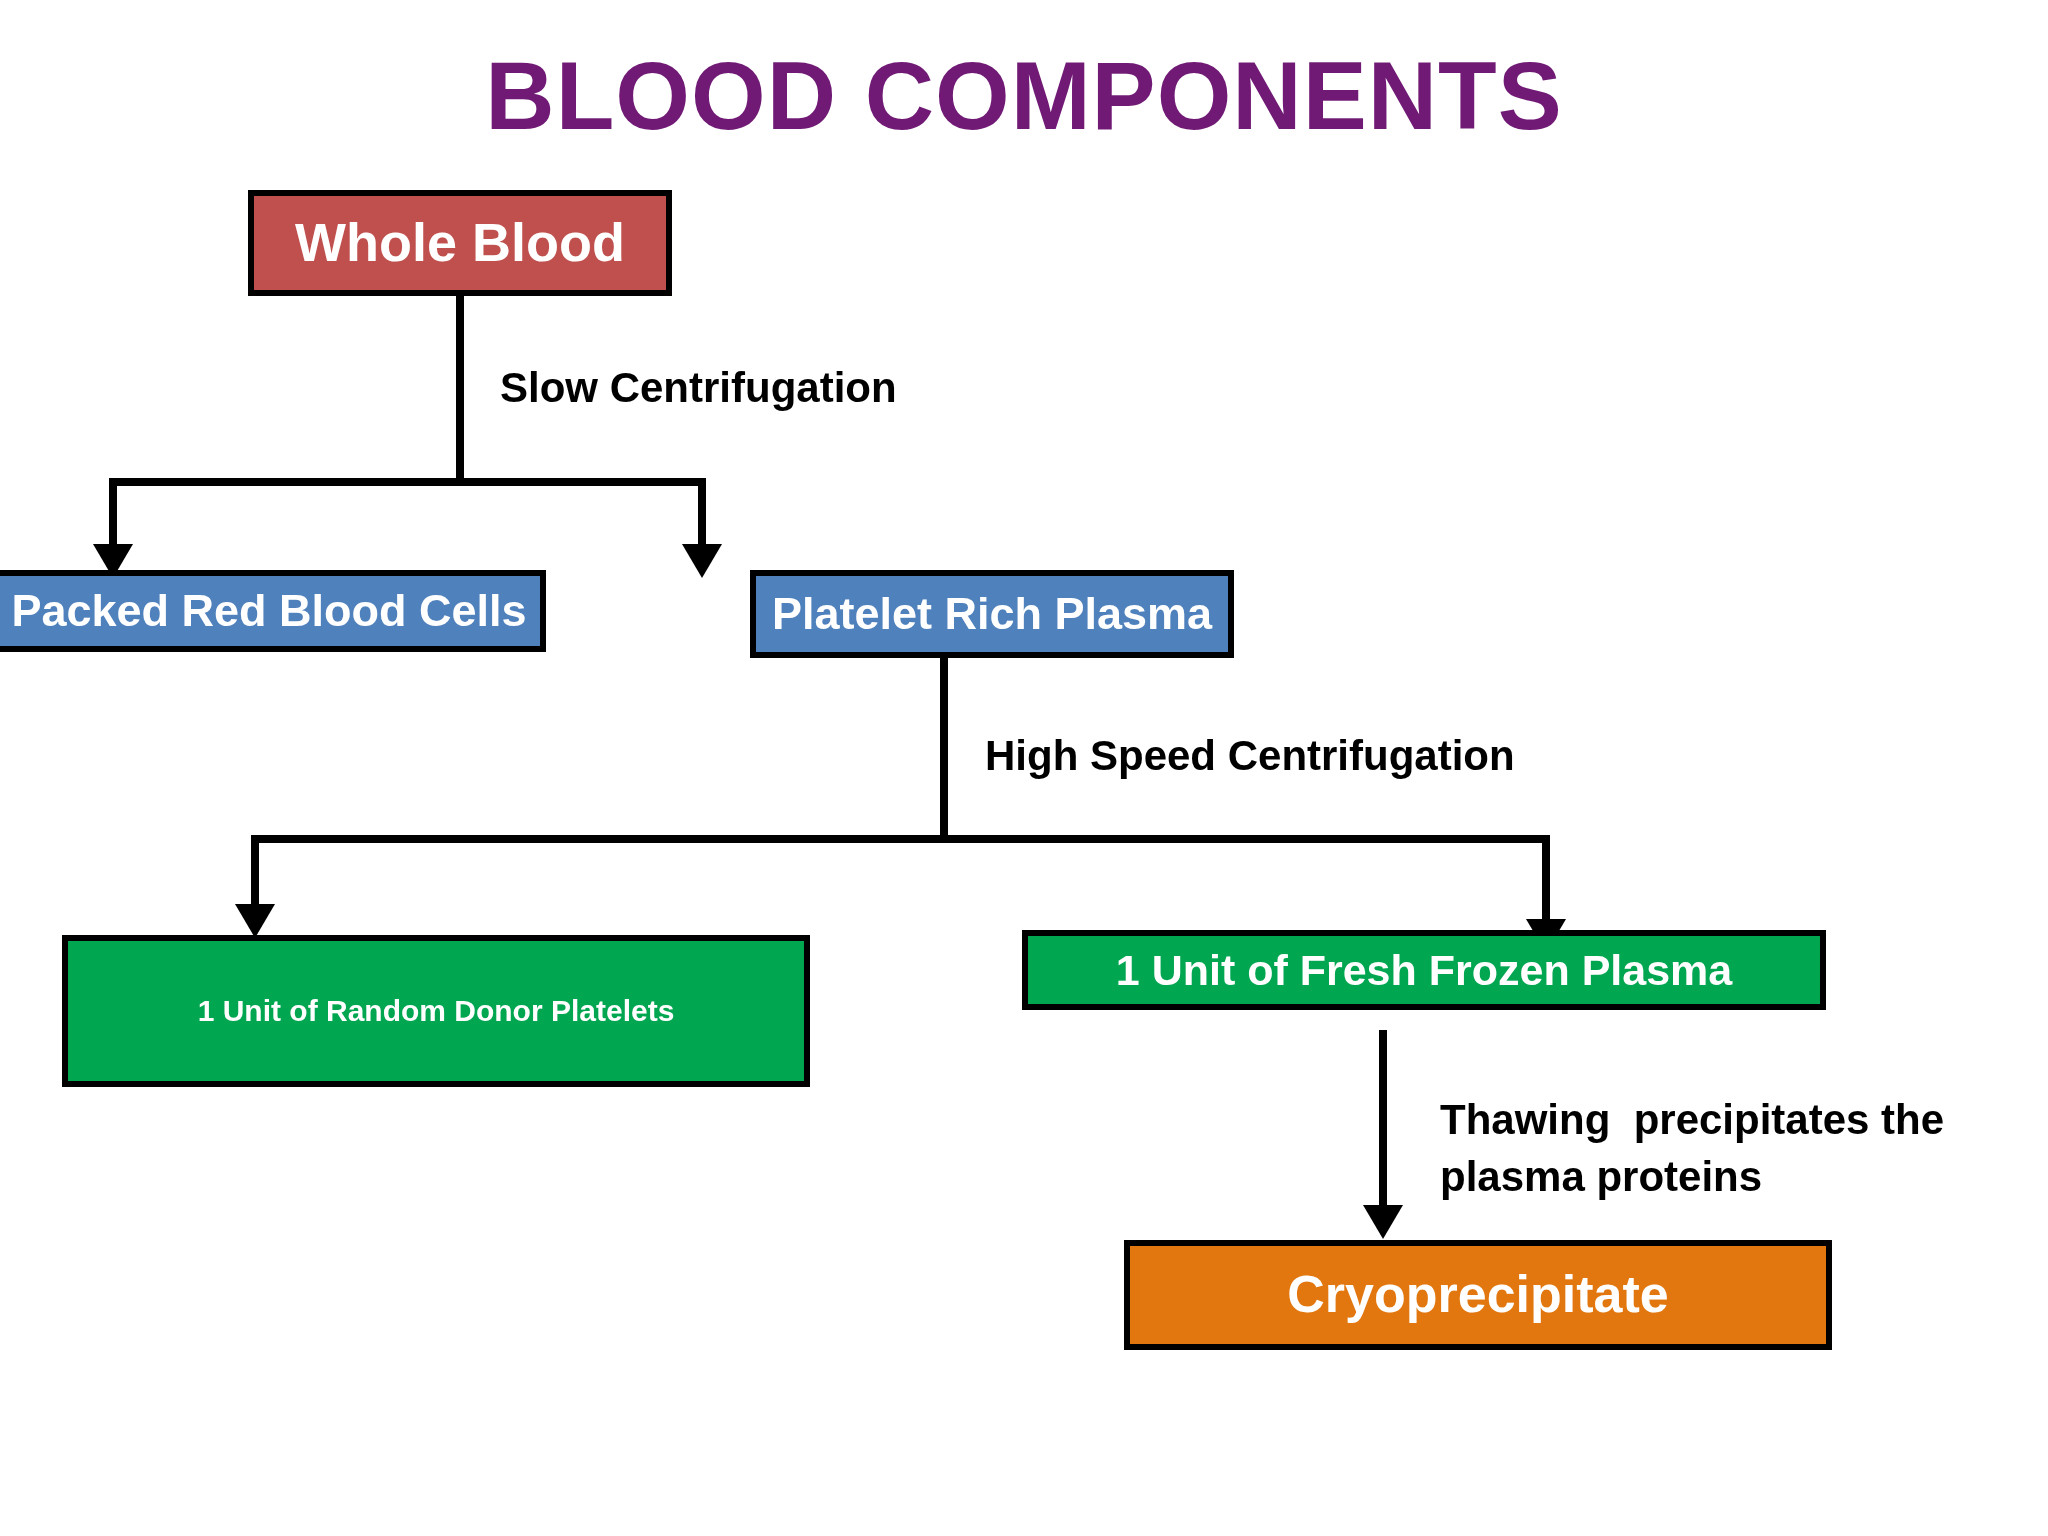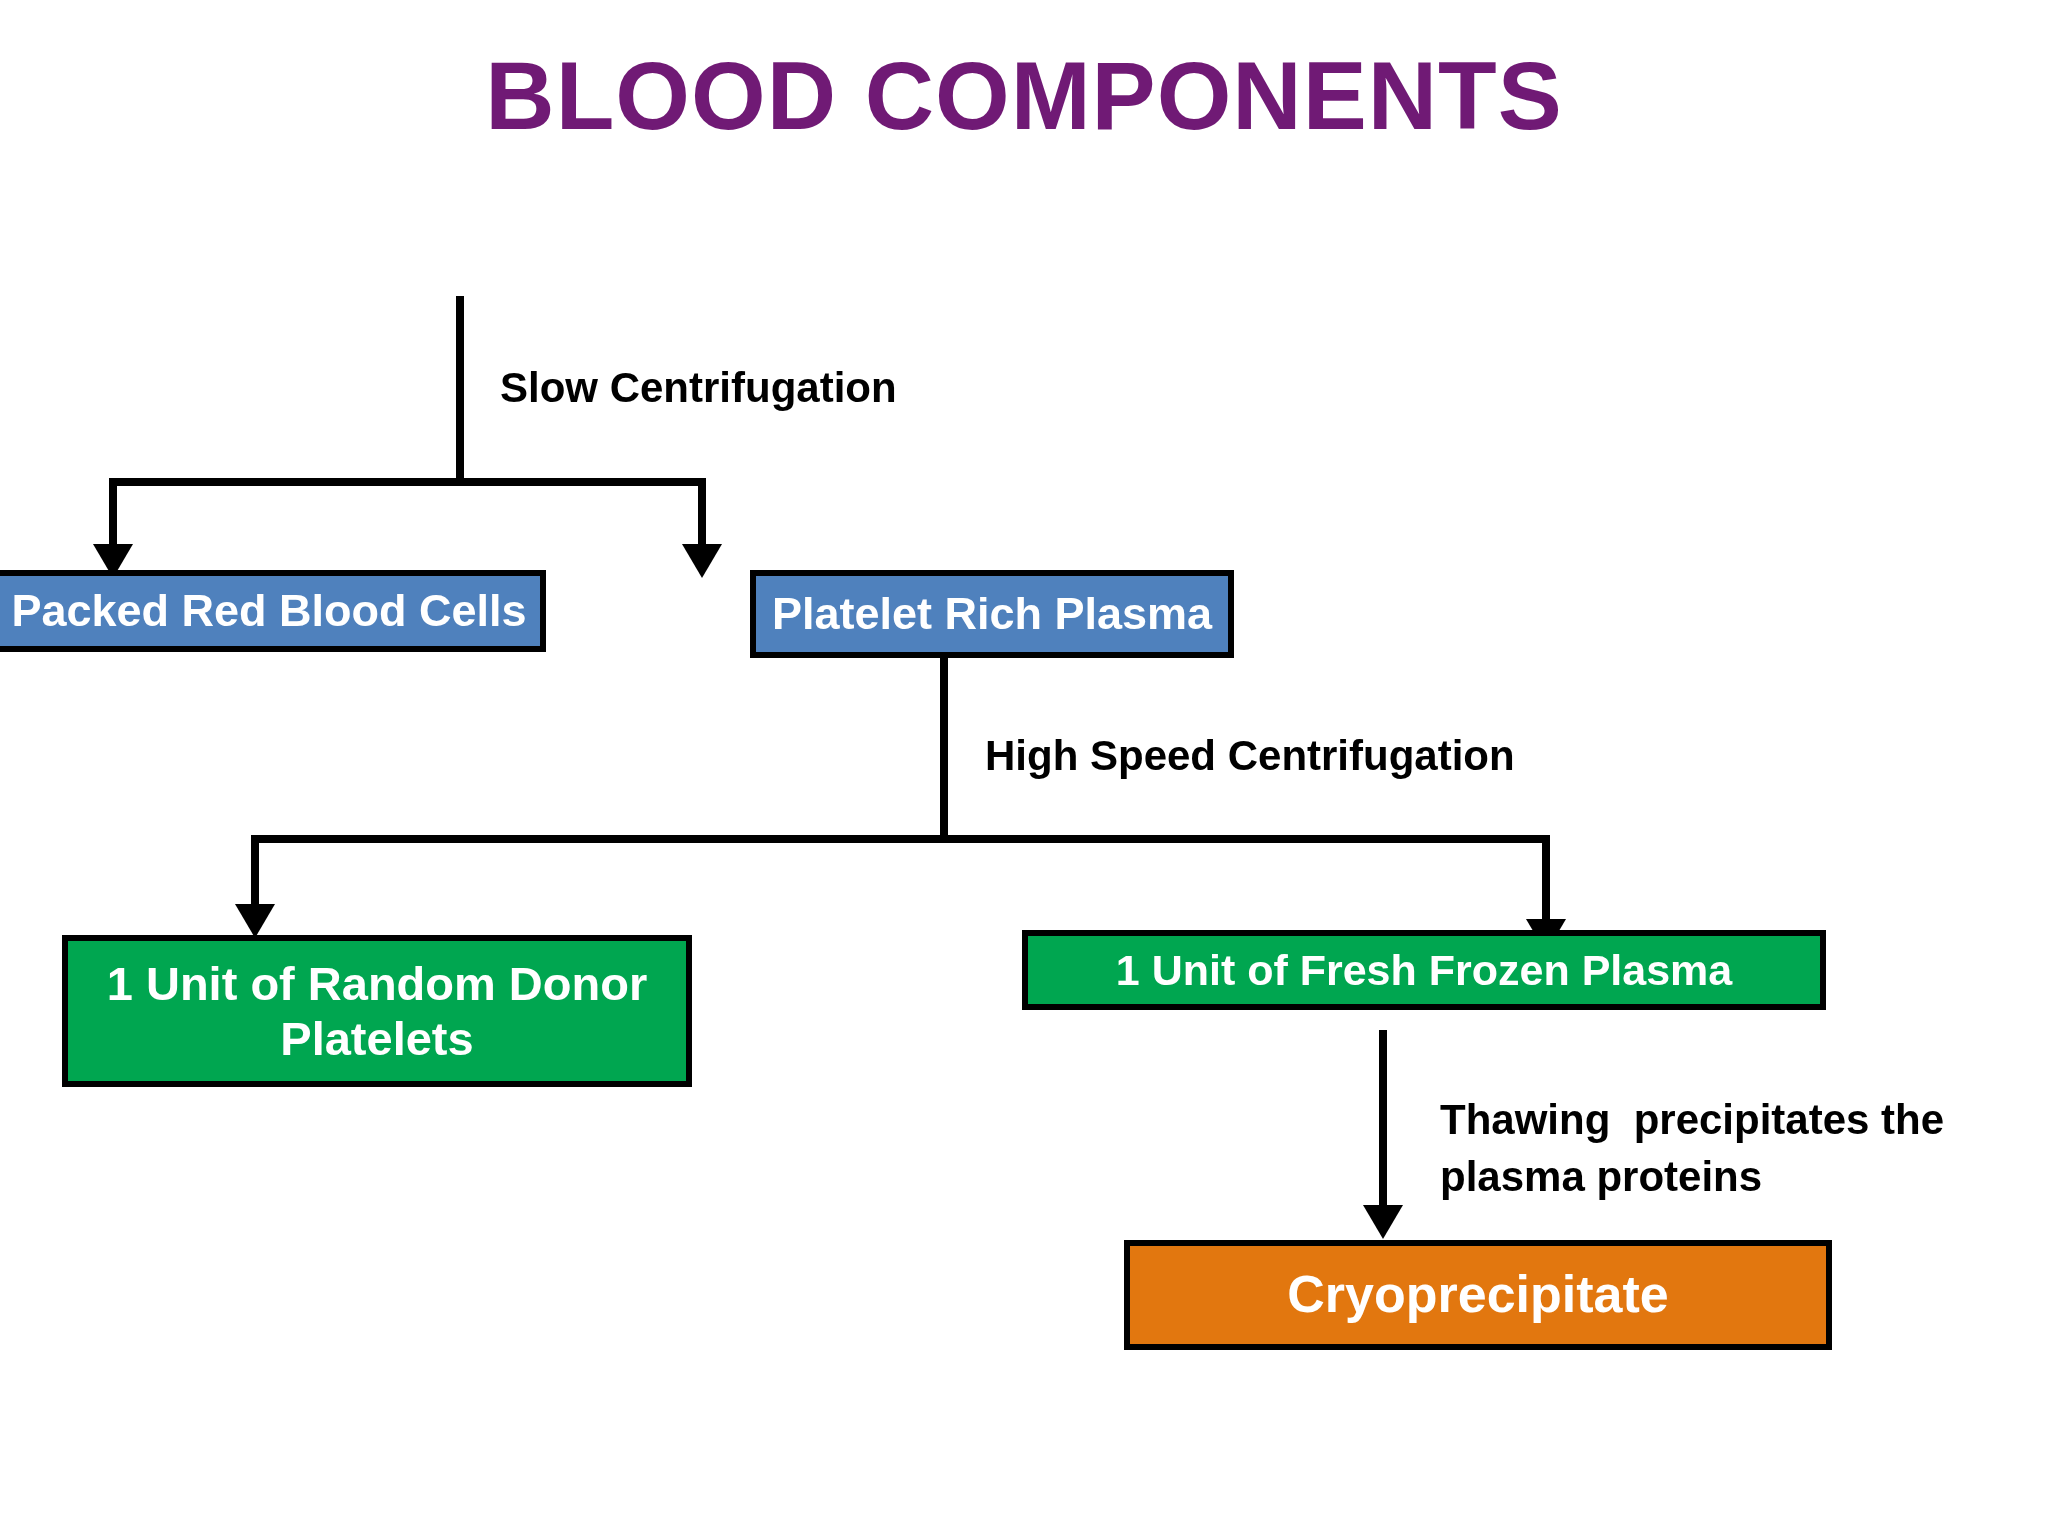--- a/index.html
+++ b/index.html
@@ -71,23 +71,23 @@
   }
   #node-prp {
     left: 702px;  top: 570px;
     width: 484px; height: 88px;
     background: #4F81BD;
     font-size: 45px;
     margin-left: 48px;
   }
   #node-rdp {
     left: 62px;   top: 935px;
-    width: 630px; height: 152px;
+    width: 748px; height: 152px;
     background: #00A650;
-    font-size: 47px;
+    font-size: 30px;
   }
   #node-ffp {
     left: 1022px; top: 930px;
     width: 804px; height: 80px;
     background: #00A650;
     font-size: 43px;
   }
   #node-cryo {
     left: 1124px; top: 1240px;
     width: 708px; height: 110px;
@@ -157,20 +157,23 @@
   <div class="conn vline" style="left:1542px; top:835px; height:90px;"></div>
   <div class="arrowhead" style="left:1526px; top:919px;"></div>
 
   <div class="edge-label" id="label-high">High Speed Centrifugation</div>
 
   <div class="conn vline" style="left:1379px; top:1030px; height:180px;"></div>
   <div class="arrowhead" style="left:1363px; top:1205px;"></div>
 
   <div class="edge-label" id="label-thaw">Thawing  precipitates the plasma proteins</div>
 
+  <div class="node" id="node-whole-blood">
+    <span class="node-label">Whole Blood</span>
+  </div>
 
   <div class="node" id="node-prbc">
     <span class="node-label">Packed Red Blood Cells</span>
   </div>
 
   <div class="node" id="node-prp">
     <span class="node-label">Platelet Rich Plasma</span>
   </div>
 
   <div class="node" id="node-rdp">

